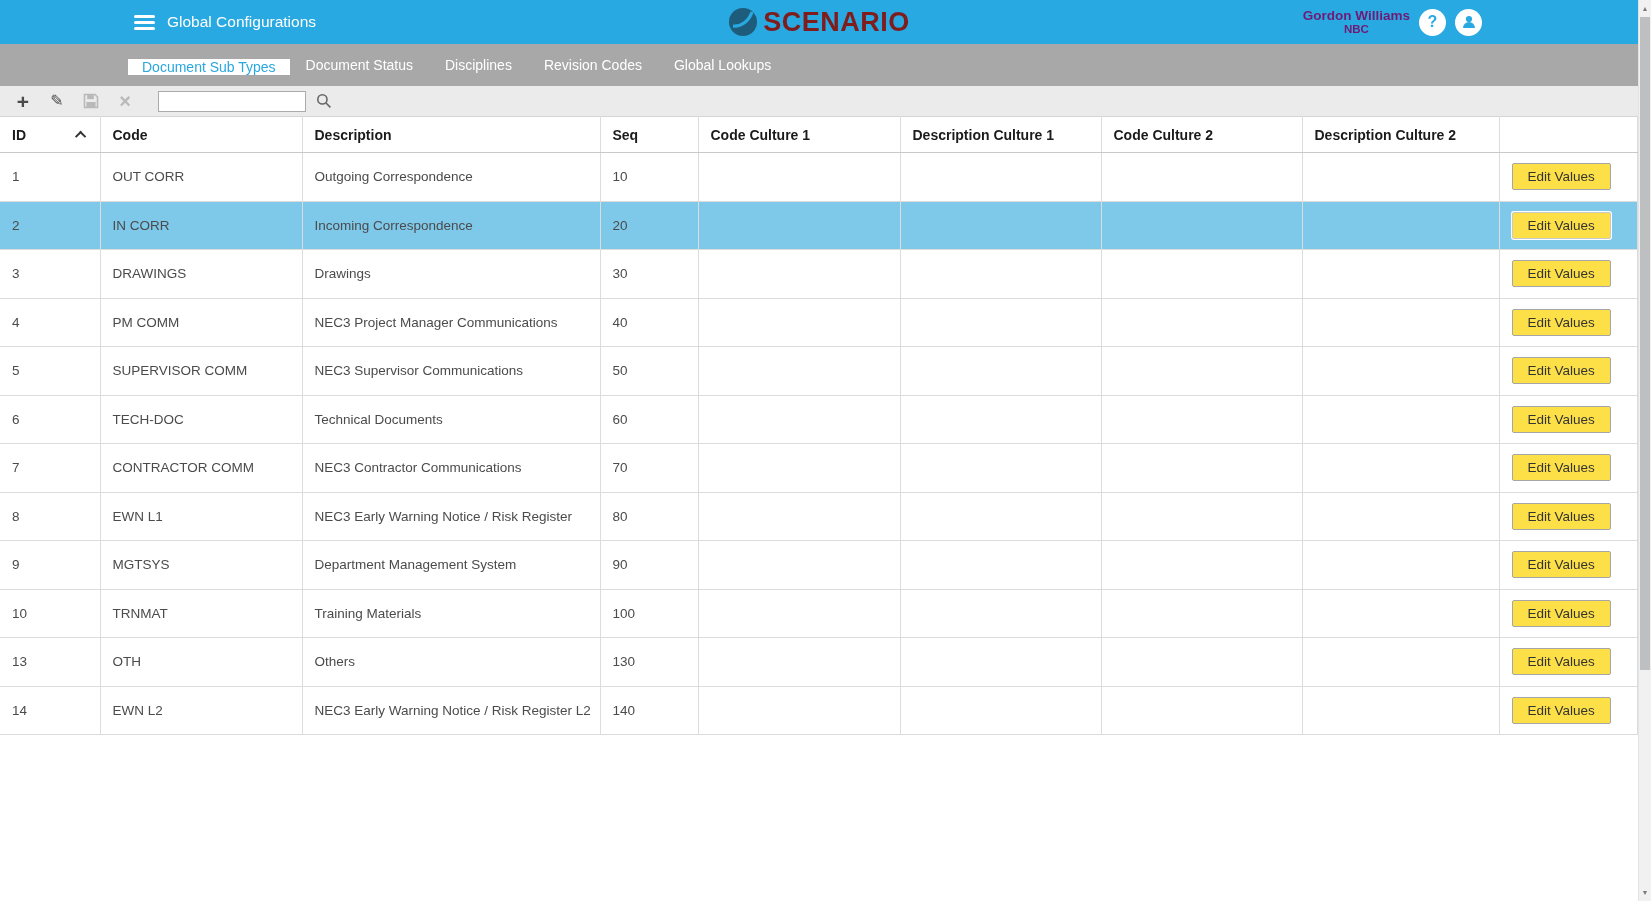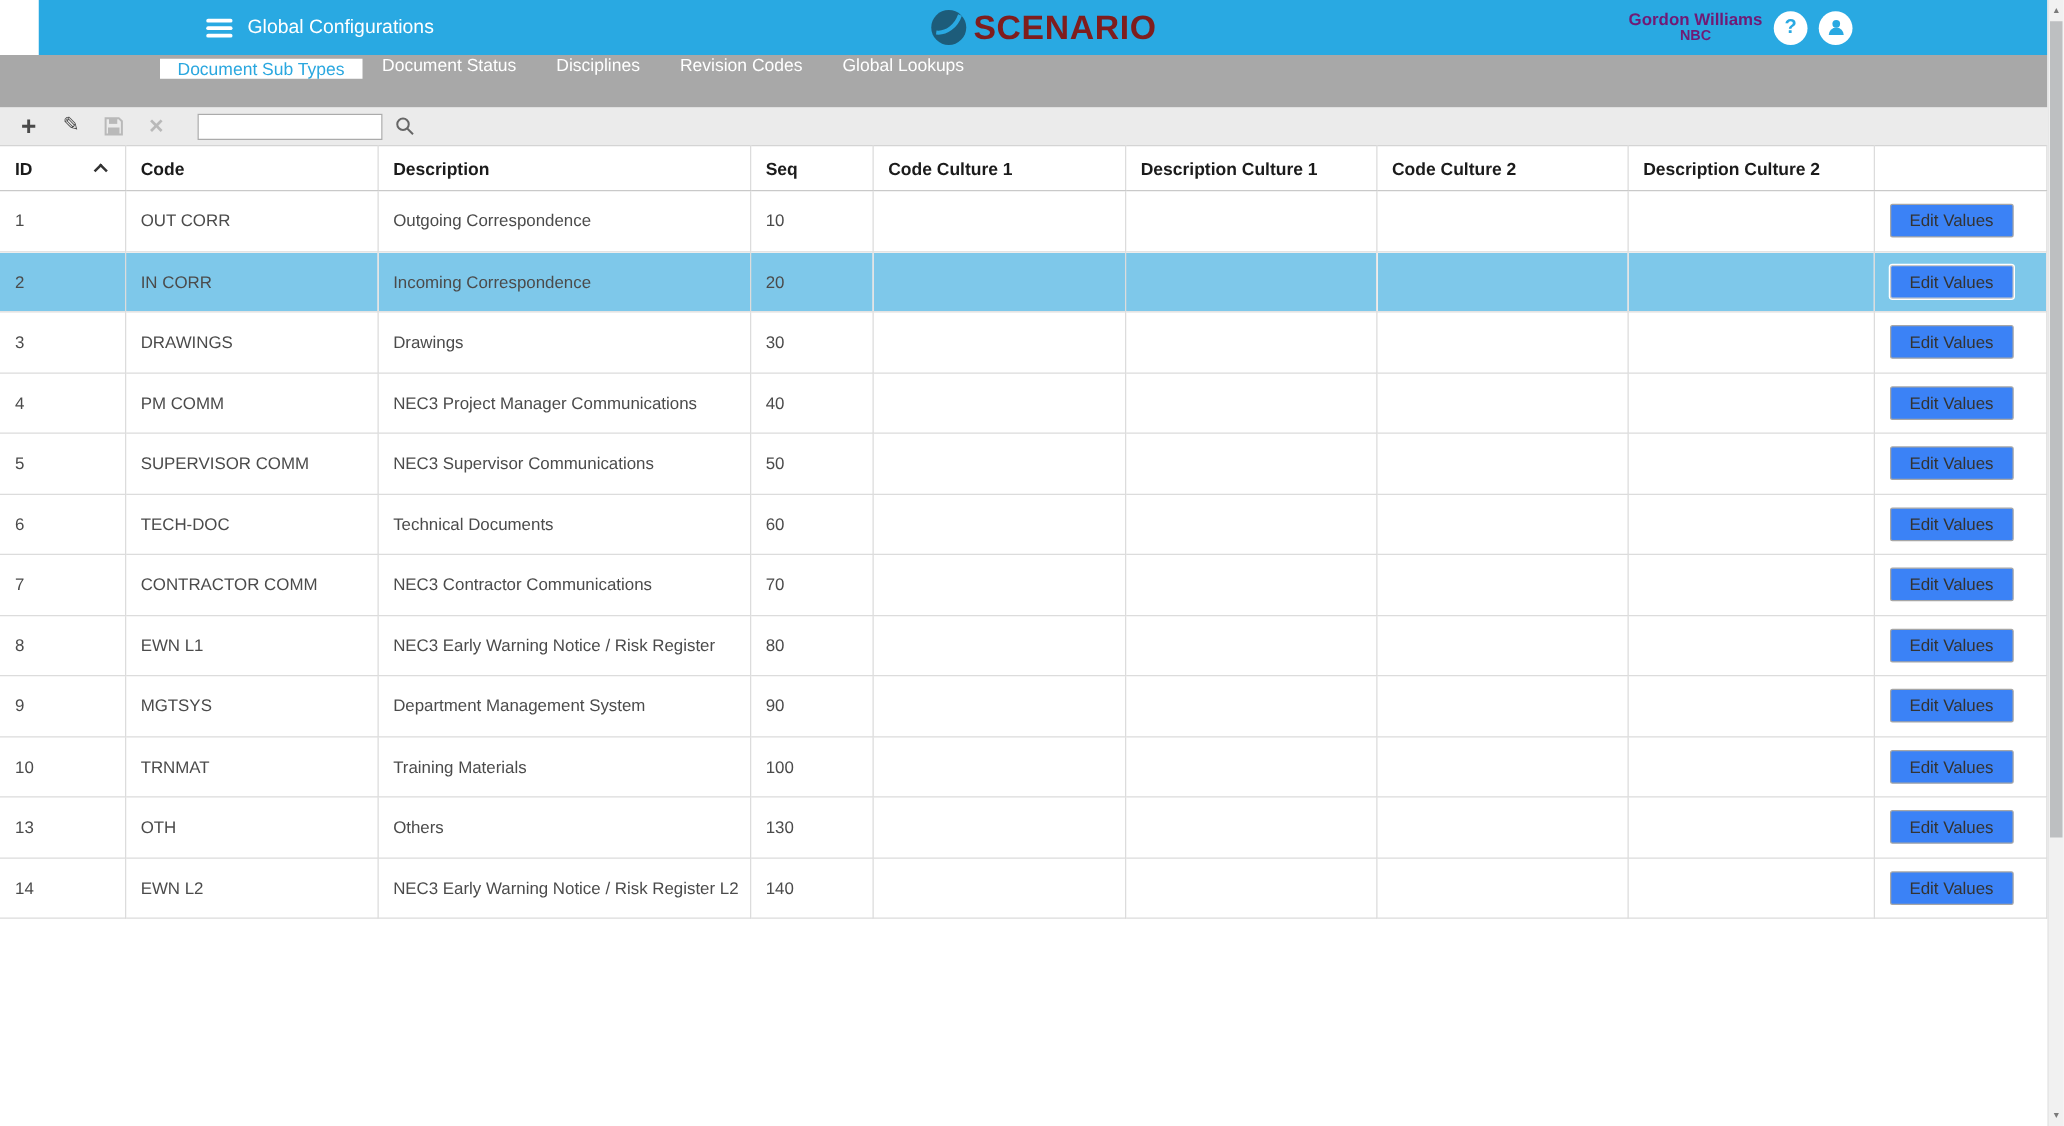--- a/index.html
+++ b/index.html
@@ -4,39 +4,39 @@
 <style>
   * { box-sizing: border-box; }
   html,body { margin:0; padding:0; }
   body {
     width:1651px; height:901px; overflow:hidden; position:relative;
     background:#fff; font-family:"Liberation Sans", sans-serif;
   }
   .app { width:1638px; height:901px; position:relative; }
 
   
-  .topbar { height:44px; background:#29A9E2; position:relative; display:flex; align-items:center;margin-left:31px; }
+  .topbar { height:44px; background:#29A9E2; position:relative; display:flex; align-items:center; }
   .topbar-left { display:flex; align-items:center; gap:12px; padding-left:134px; position:relative; z-index:2; }
   .hamburger { display:flex; flex-direction:column; gap:3px; cursor:pointer; }
   .hamburger i { display:block; width:21px; height:3px; background:#fff; border-radius:2px; }
   .page-title { color:#fff; font-size:15.5px; }
   .logo { position:absolute; left:0; top:0; width:100%; height:44px;
           display:flex; align-items:center; justify-content:center; gap:5px; z-index:1; }
   .logo-text { color:#7f1d1d; font-weight:bold; font-size:27px; letter-spacing:.5px; }
   .topbar-right { position:absolute; right:156px; top:0; height:44px;
                   display:flex; align-items:center; gap:9px; z-index:2; }
   .user-block { color:#701a75; text-align:center; font-weight:bold; line-height:1.15; }
   .user-name { font-size:13.5px; }
   .user-org  { font-size:11.5px; }
   .circle-icon { width:27px; height:27px; border-radius:50%; background:#fff; color:#29A9E2;
                  display:flex; align-items:center; justify-content:center;
                  font-weight:bold; font-size:16px; cursor:pointer; }
 
   
-  .tabbar { height:42px; background:#A8A8A8; display:flex; align-items:flex-start; padding-left:128px; }
+  .tabbar { height:42px; background:#A8A8A8; display:flex; align-items:center; padding-left:128px; }
   .tab { display:flex; align-items:center; padding:0 16px; color:#fff; font-size:14px; cursor:pointer; white-space:nowrap; }
   .tab.active { background:#fff; color:#2AA7DF; margin-top:3px; padding:0 14px; }
 
   
   .toolbar { height:30px; background:#EBEBEB; display:flex; align-items:center; padding-left:10px; }
   .tb-btn { width:26px; height:26px; background:none; border:none; padding:0; margin-right:8px;
             display:flex; align-items:center; justify-content:center; cursor:pointer; }
   .glyph-plus { font-size:21px; font-weight:bold; color:#4a4a4a; line-height:1; }
   .glyph-pencil { font-size:16px; color:#4a4a4a; line-height:1; }
   .glyph-x { font-size:20px; font-weight:bold; color:#b9b9b9; line-height:1; }
@@ -50,21 +50,21 @@
                        padding:0 4px 0 12px; text-align:left; vertical-align:middle;
                        overflow:hidden; white-space:nowrap; }
   .grid thead th { border-top:1px solid #D4D4D4; border-bottom:1px solid #C9C9C9; height:36px;
                    font-size:14px; color:#1b1b1b; background:#fff; font-weight:bold; cursor:pointer; }
   .grid tbody td { height:48.5px; font-size:13.5px; color:#4b4b4b; background:#fff; }
   .grid tr.selected td { background:#7EC8EA; }
   .th-flex { display:flex; align-items:center; justify-content:space-between; padding-right:10px; }
   .sort-caret { display:inline-block; width:8px; height:8px; border-left:2px solid #333;
                 border-top:2px solid #333; transform:rotate(45deg) translateY(2px); }
   .cell-actions { text-align:right; padding-right:24px; padding-left:0; }
-  .edit-btn { background:#3b82f6; border:1px solid #A6A6A6; border-radius:2px; color:#333;
+  .edit-btn { background:#fde047; border:1px solid #A6A6A6; border-radius:2px; color:#333;
               font-size:13.5px; font-family:inherit; padding:5px 15px; cursor:pointer; }
   tr.selected .edit-btn { border-color:#c9c9c9; box-shadow:0 0 0 1px #fff; }
 
   
   .scrollbar { position:absolute; top:0; right:0; width:13px; height:901px;
                background:#F1F1F1; border-left:1px solid #E3E3E3; cursor:pointer; }
   .sb-arrow { position:absolute; left:0; width:12px; height:15px; display:flex;
               align-items:center; justify-content:center; font-size:7px; color:#7a7a7a; }
   .sb-up { top:1px; } .sb-down { bottom:1px; }
   .sb-thumb { position:absolute; left:1px; top:17px; width:10px; height:653px; background:#BDBFC1; }

